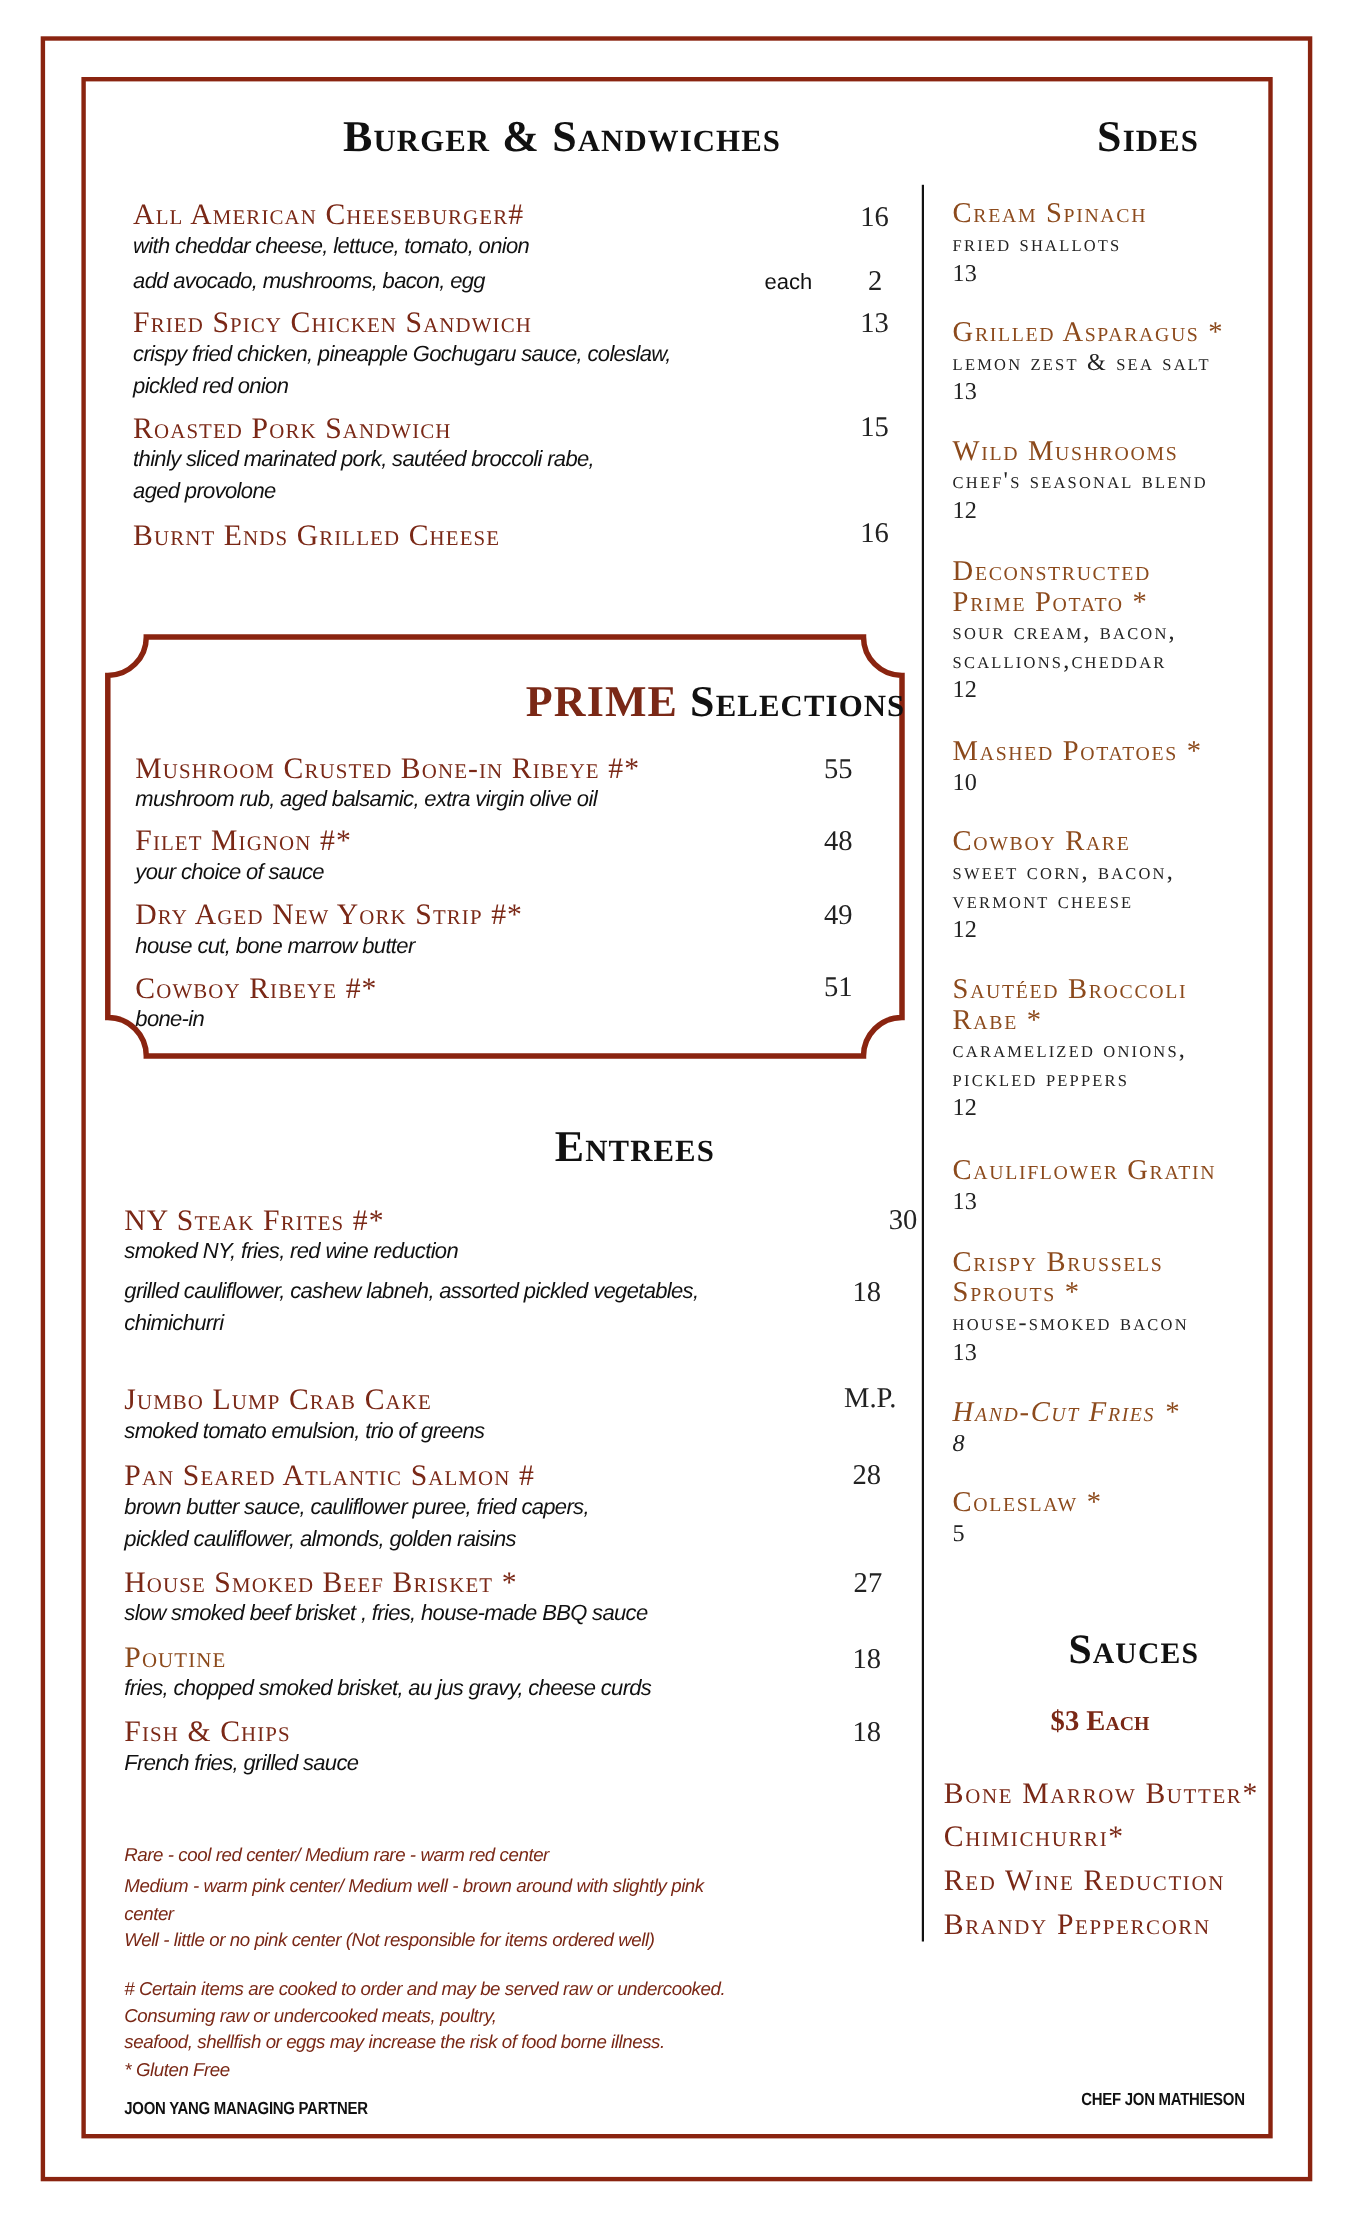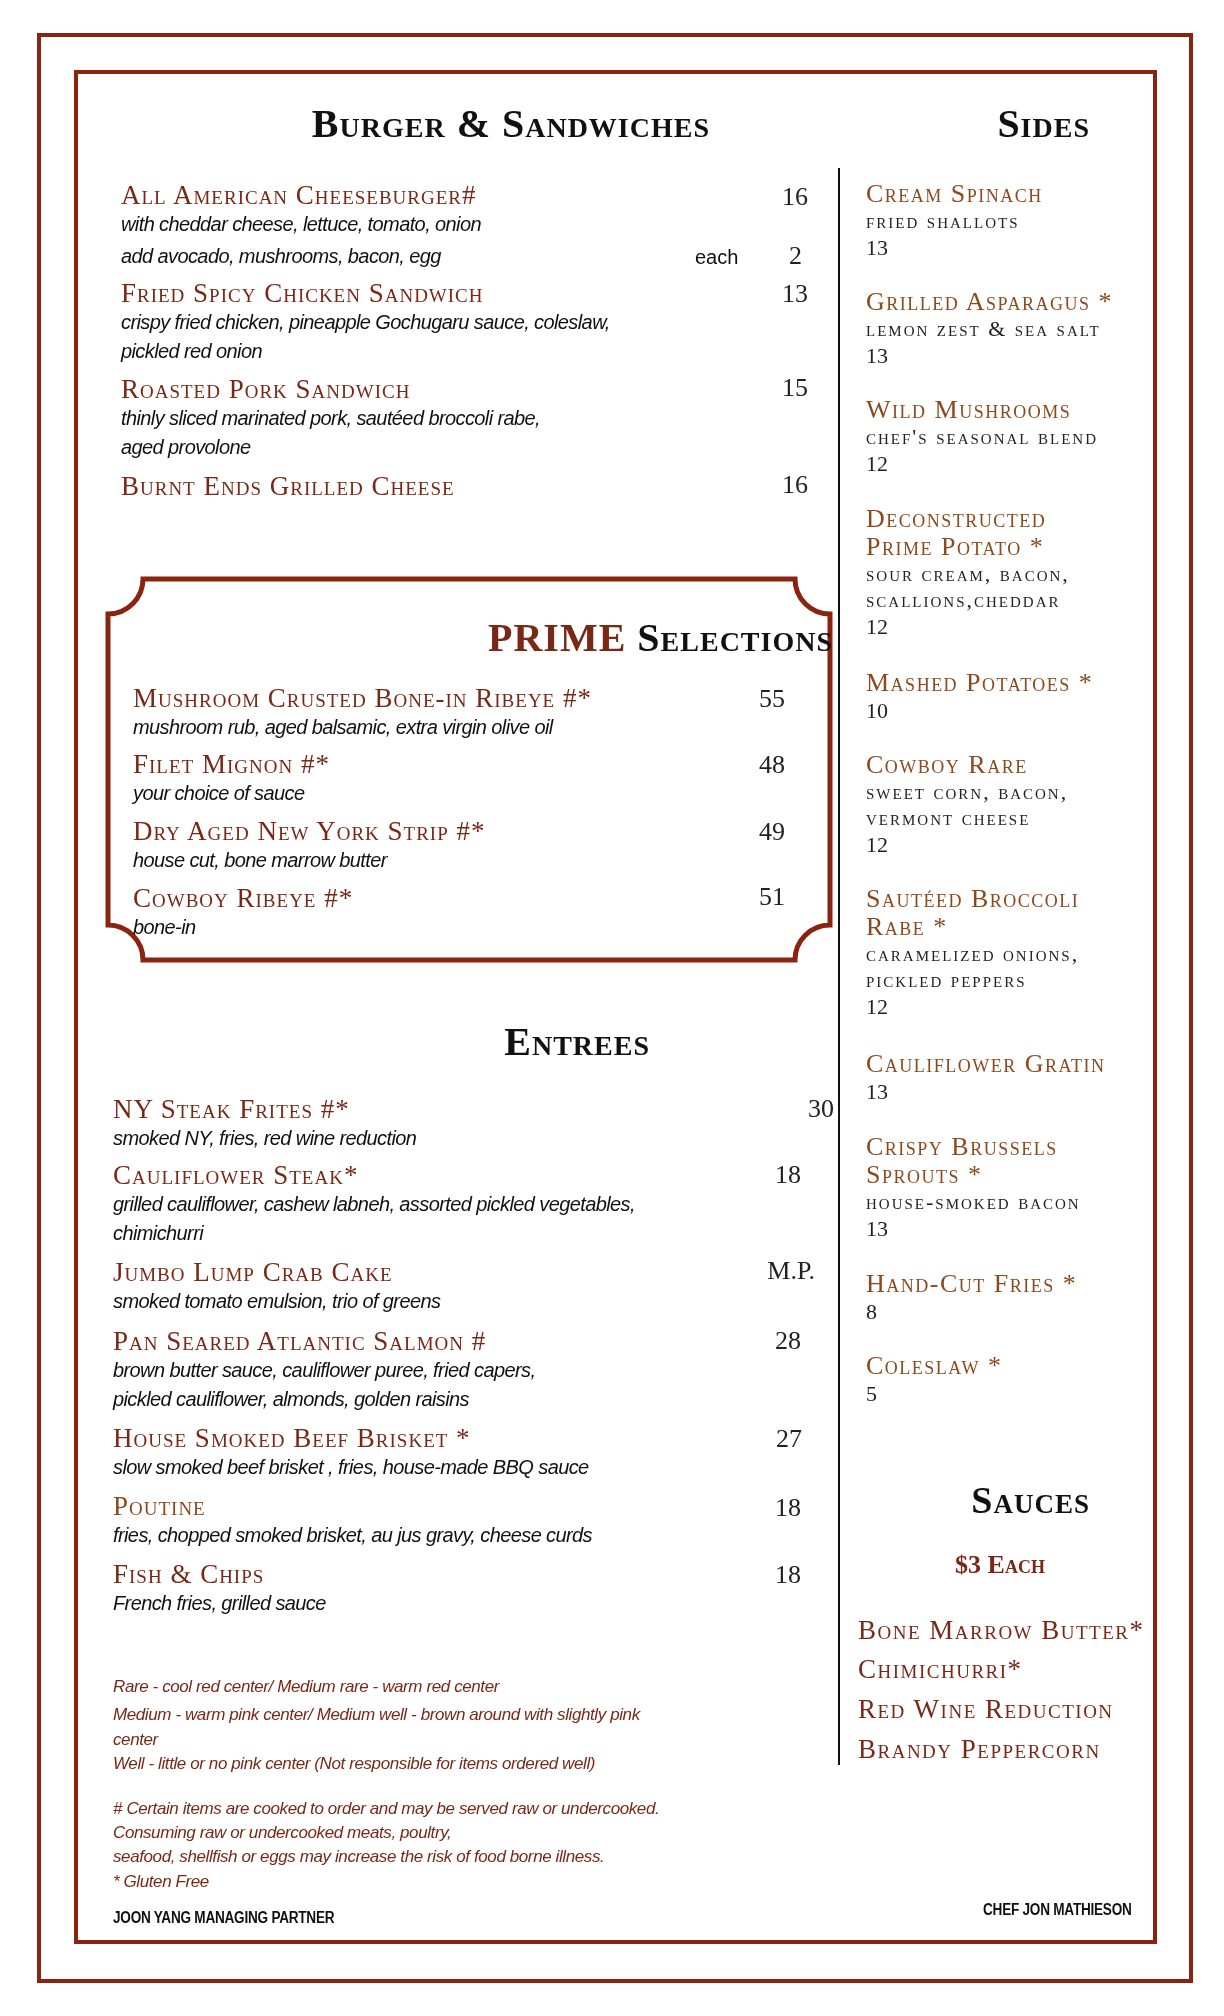--- a/index.html
+++ b/index.html
@@ -12,21 +12,21 @@
   .heading { position: absolute; font-family: "Liberation Serif", serif; font-weight: bold; font-variant: small-caps; color: #111; font-size: 40px; letter-spacing: 1px; text-align: right; white-space: nowrap; }
 
   .item { position: absolute; left: 0; }
   .name { font-family: "Liberation Serif", serif; font-variant: small-caps; color: #7a2816; font-size: 27px; letter-spacing: 1px; line-height: 30px; white-space: nowrap; }
   .name.orange { color: #8c4a1c; }
   .desc { font-family: "Liberation Sans", sans-serif; font-style: italic; font-size: 20px; line-height: 29px; color: #111; letter-spacing: -0.6px; white-space: nowrap; }
   .price { position: absolute; font-family: "Liberation Serif", serif; font-size: 26px; color: #222; text-align: right; width: 60px; }
 
   .each-label { position: absolute; font-family: "Liberation Sans", sans-serif; font-size: 20px; color: #111; }
 
-  .prime-box { position: absolute; left: 105px; top: 576px; width: 728px; height: 360px; }
+  .prime-box { position: absolute; left: 95px; top: 576px; width: 728px; height: 360px; }
   .prime-box svg { position: absolute; left: 0; top: 0; }
   .prime-title { left: 0; width: 728px; top: 38px; font-size: 40px; }
   .prime-title .prime-word { color: #7a2816; font-variant: normal; }
 
   .divider { position: absolute; left: 838px; top: 168px; width: 2px; height: 1597px; background: #111; }
 
   .side { position: absolute; left: 866px; }
   .side-name { font-family: "Liberation Serif", serif; font-variant: small-caps; color: #8c4a1c; font-size: 26px; letter-spacing: 1.5px; line-height: 28px; white-space: nowrap; }
   .side-desc { font-family: "Liberation Serif", serif; font-variant: small-caps; text-transform: lowercase; color: #222; font-size: 22px; letter-spacing: 2px; line-height: 26px; white-space: nowrap; }
   .side-price { font-family: "Liberation Serif", serif; font-size: 22px; color: #222; line-height: 28px; }
@@ -113,21 +113,20 @@
 <div class="heading" style="left:240px; width:410px; top:1018px;">Entrees</div>
 
 <div>
   <div class="item" style="left:113px; top:1094px;">
     <div class="name">NY Steak Frites #*</div>
     <div class="desc">smoked NY, fries, red wine reduction</div>
   </div>
   <div class="price" style="left:774px; top:1094px;">30</div>
 
   <div class="item" style="left:113px; top:1160px;">
-    <div class="name">Cauliflower Steak*</div>
     <div class="desc">grilled cauliflower, cashew labneh, assorted pickled vegetables,</div>
     <div class="desc">chimichurri</div>
   </div>
   <div class="price" style="left:741px; top:1160px;">18</div>
 
   <div class="item" style="left:113px; top:1257px;">
     <div class="name">Jumbo Lump Crab Cake</div>
     <div class="desc">smoked tomato emulsion, trio of greens</div>
   </div>
   <div class="price" style="left:755px; top:1256px;">M.P.</div>
@@ -221,21 +220,21 @@
   <div class="side" style="top:1050px;">
     <div class="side-name">Cauliflower Gratin</div>
     <div class="side-price">13</div>
   </div>
   <div class="side" style="top:1133px;">
     <div class="side-name">Crispy Brussels</div>
     <div class="side-name">Sprouts *</div>
     <div class="side-desc">house-smoked bacon</div>
     <div class="side-price">13</div>
   </div>
-  <div class="side" style="top:1270px;">
+  <div class="side" style="top:1270px;font-style:italic;">
     <div class="side-name">Hand-Cut Fries *</div>
     <div class="side-price">8</div>
   </div>
   <div class="side" style="top:1352px;">
     <div class="side-name">Coleslaw *</div>
     <div class="side-price">5</div>
   </div>
 </div>
 
 <div class="heading" style="left:900px; width:190px; top:1478px; font-size:38px;">Sauces</div>

